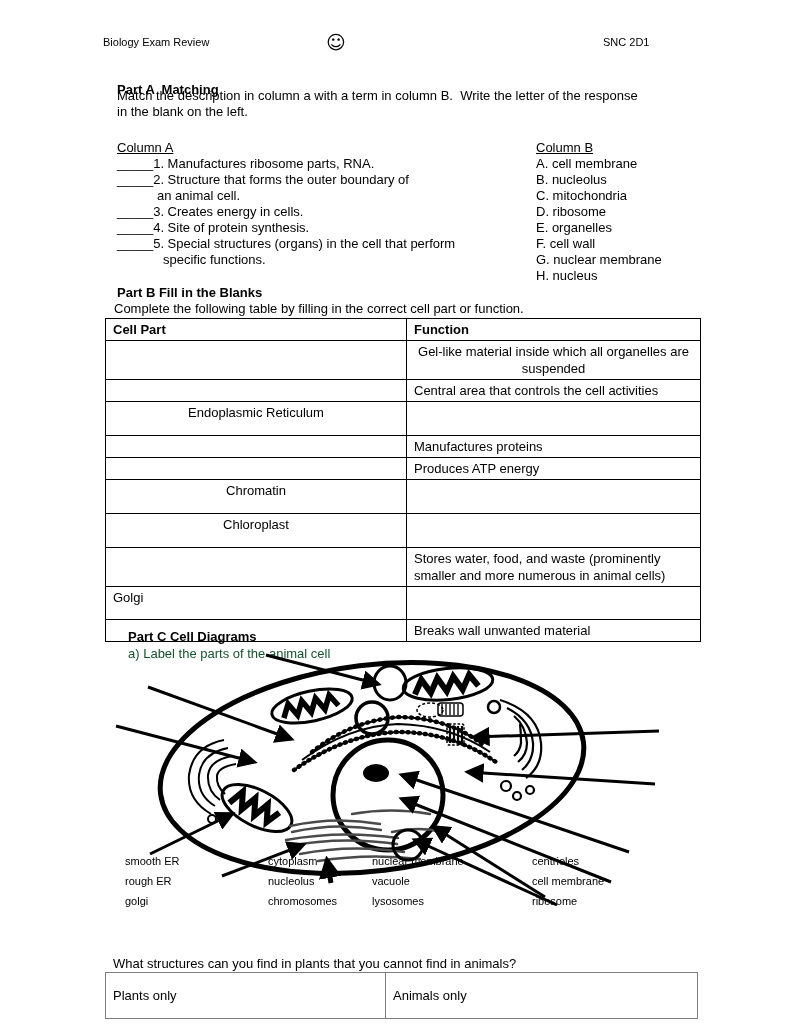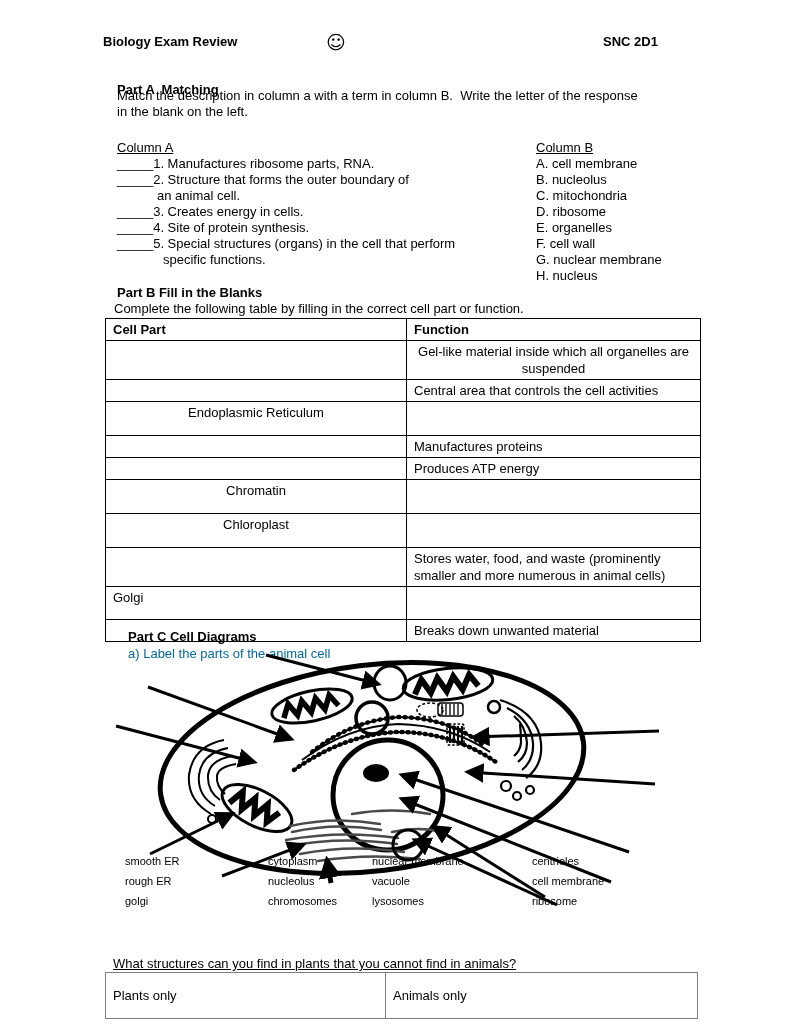--- a/index.html
+++ b/index.html
@@ -6,22 +6,22 @@
   html,body { margin:0; padding:0; background:#ffffff; }
   .page {
     position:relative; width:791px; height:1024px; background:#fff;
     font-family:"Liberation Sans", sans-serif; color:#000;
     font-size:13px; line-height:16px; overflow:hidden;
   }
   .abs { position:absolute; }
   .b { font-weight:bold; }
   .u { text-decoration:underline; }
   .pre { white-space:pre-wrap; }
-  .red { color:#0369a1; }
-  .title { font-size:13px; font-weight:bold; }
+  .red { color:#14532d; }
+  .title { font-size:11px; font-weight:normal; }
   .smiley { font-family:"DejaVu Sans", sans-serif; font-size:19px; line-height:19px; }
 
   .listline { white-space:pre-wrap; }
   .ind1 { padding-left:40px; }
   .ind2 { padding-left:46px; }
 
   table.ptb { border-collapse:collapse; table-layout:fixed; width:595px; }
   table.ptb td { border:1px solid #000; vertical-align:top; padding:2px 7px; font-size:13px; line-height:17px; }
   table.ptb td.hd { font-weight:bold; }
   tr.h22 { height:22px; } tr.h21 { height:21px; } tr.h33 { height:33px; } tr.h34 { height:34px;text-align:center; }
@@ -112,21 +112,21 @@
     <tr class="h33">
       <td></td>
       <td>Stores water, food, and waste (prominently smaller and more numerous in animal cells)</td>
     </tr>
     <tr class="h33">
       <td>Golgi</td>
       <td></td>
     </tr>
     <tr class="h21">
       <td></td>
-      <td>Breaks down unwanted material</td>
+      <td>Breaks wall unwanted material</td>
     </tr>
   </tbody>
     </table>
 
   <div class="abs b" style="left:128px; top:629px;">Part C Cell Diagrams</div>
   <div class="abs red" style="left:128px; top:646px;">a) Label the parts of the animal cell</div>
 
   <div class="abs dlabels" style="left:125px; top:851px;">
     <div>smooth ER</div>
     <div>rough ER</div>
@@ -236,21 +236,21 @@
       <line x1="331" y1="235" x2="327" y2="212" stroke-width="5" marker-end="url(#ah2)"></line>
       <line x1="659" y1="83" x2="474" y2="89" marker-end="url(#ah)"></line>
       <line x1="655" y1="136" x2="468" y2="124" marker-end="url(#ah)"></line>
       <line x1="629" y1="204" x2="402" y2="127" marker-end="url(#ah)"></line>
       <line x1="611" y1="234" x2="402" y2="151" marker-end="url(#ah)"></line>
       <line x1="545" y1="249" x2="434" y2="179" marker-end="url(#ah)"></line>
       <line x1="557" y1="257" x2="415" y2="192" marker-end="url(#ah)"></line>
     </g>
   </svg>
 
-  <div class="abs" style="left:113px; top:956px;text-decoration:underline;">What structures can you find in plants that you cannot find in animals?</div>
+  <div class="abs" style="left:113px; top:956px;">What structures can you find in plants that you cannot find in animals?</div>
 
   <table class="ptd abs" style="left:105px; top:972px;">
     <colgroup>
         <col style="width:280px">
         <col style="width:312px">
       </colgroup>
     <tbody>
         <tr>
       <td>Plants only</td>
       <td>Animals only</td>

